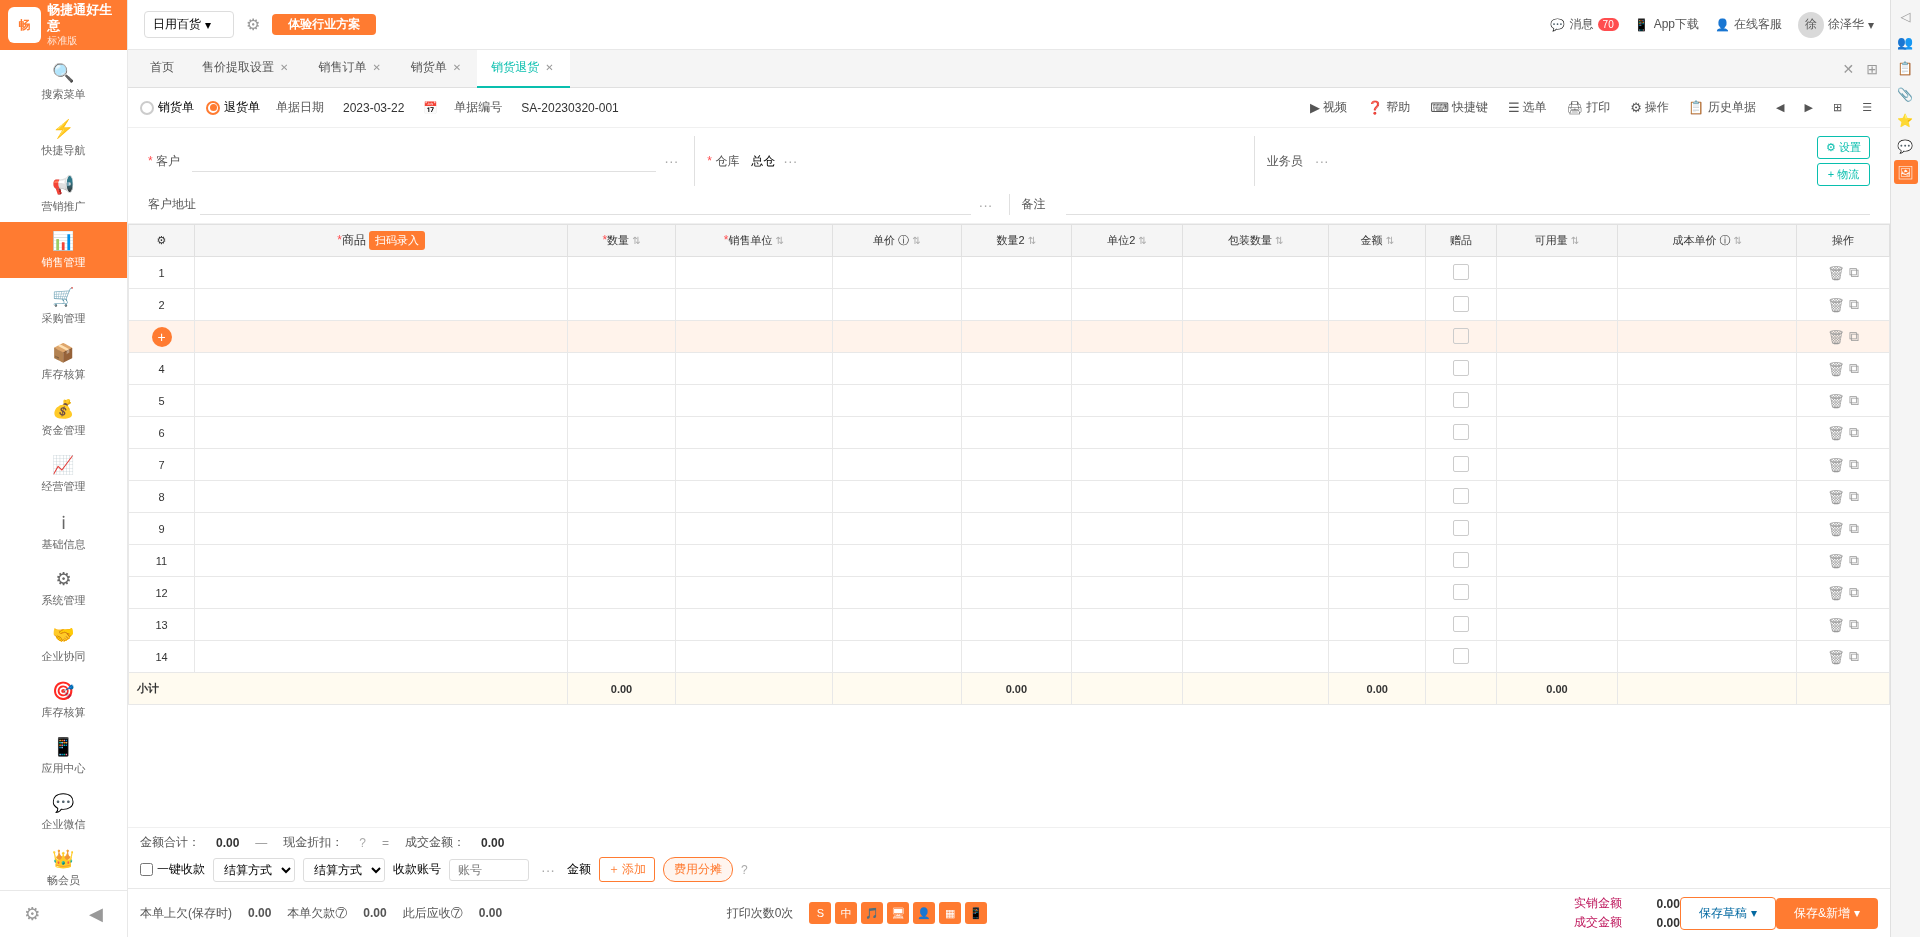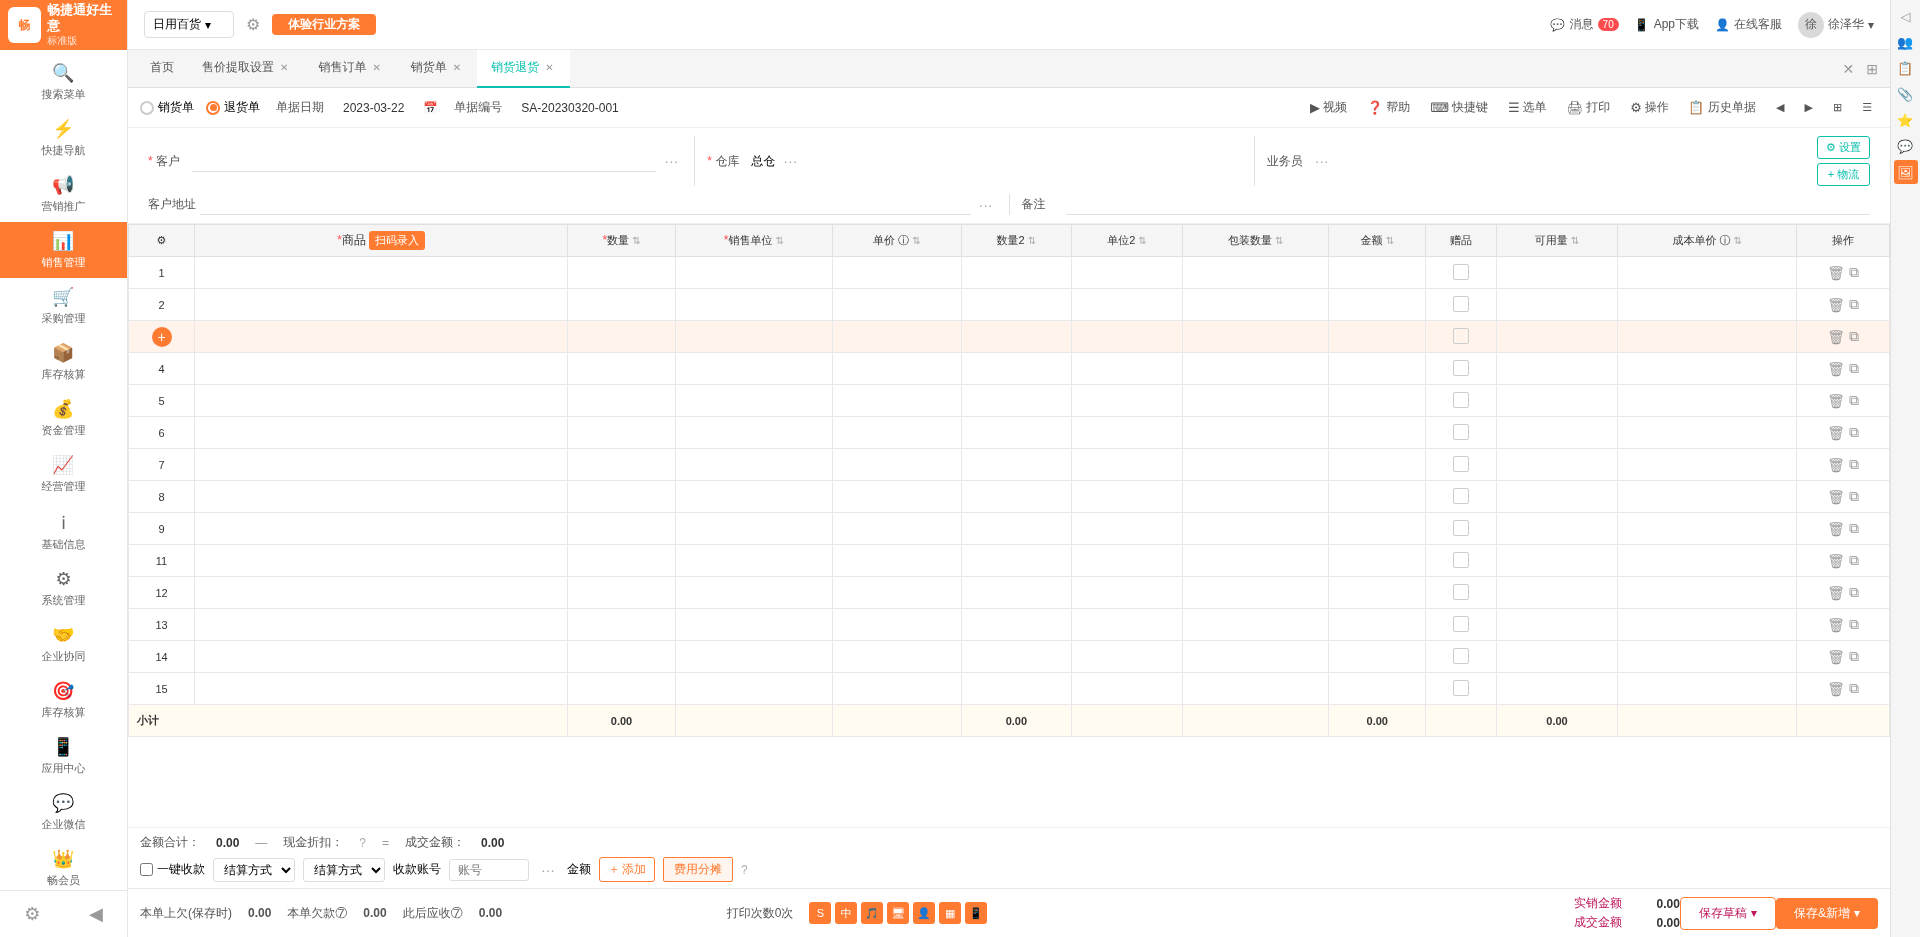--- a/index.html
+++ b/index.html
@@ -92,34 +92,34 @@
     .footer-row1 { display: flex; align-items: center; gap: 16px; margin-bottom: 6px; }
     .footer-label { color: #555; }
     .footer-value { color: #333; font-weight: bold; }
     .footer-minus { color: #999; }
     .footer-equals { color: #999; }
     .footer-row2 { display: flex; align-items: center; gap: 8px; }
     .footer-checkbox { display: flex; align-items: center; gap: 4px; cursor: pointer; }
     .footer-select { border: 1px solid #ddd; border-radius: 3px; padding: 3px 6px; background: #fff; cursor: pointer; }
     .footer-input { border: 1px solid #ddd; border-radius: 3px; padding: 3px 8px; width: 80px; }
     .footer-add-btn { background: #fff; border: 1px solid #ff7b31; color: #ff7b31; border-radius: 3px; padding: 3px 8px; cursor: pointer; display: flex; align-items: center; gap: 2px; }
-    .expense-btn { background: #fff5ef; border: 1px solid #ff7b31; color: #ff7b31; border-radius: 2px; padding: 3px 10px; cursor: pointer; }
+    .expense-btn { background: #fff5ef; border: 1px solid #ff7b31; color: #ff7b31; border-radius: 12px; padding: 3px 10px; cursor: pointer; }
     .help-icon { color: #aaa; cursor: pointer; }
 
     
     .bottom-bar { padding: 6px 12px; background: #fff; border-top: 1px solid #e8e8e8; display: flex; align-items: center; }
     .bottom-info { display: flex; align-items: center; gap: 16px; color: #555; flex: 1; }
     .bottom-print { color: #555; }
     .bottom-icons { display: flex; align-items: center; gap: 4px; margin-left: 16px; }
     .bottom-icon { width: 22px; height: 22px; border-radius: 3px; background: #ff7b31; color: #fff; display: flex; align-items: center; justify-content: center; font-size: 11px; cursor: pointer; }
     .summary-box { display: flex; flex-direction: column; gap: 2px; text-align: right; }
     .summary-row { display: flex; gap: 8px; align-items: center; justify-content: flex-end; }
     .summary-label { color: #be185d; }
     .summary-value { color: #333; font-weight: bold; min-width: 50px; }
-    .save-draft-btn { background: #fff; border: 1px solid #ff7b31; color: #be185d; border-radius: 4px; padding: 7px 18px; cursor: pointer; display: flex; align-items: center; gap: 4px; }
+    .save-draft-btn { background: #fff; border: 1px solid #ff7b31; color: #0369a1; border-radius: 4px; padding: 7px 18px; cursor: pointer; display: flex; align-items: center; gap: 4px; }
     .save-new-btn { background: #ff7b31; color: #fff; border: none; border-radius: 4px; padding: 7px 18px; cursor: pointer; display: flex; align-items: center; gap: 4px; }
 
     
     .right-panel { width: 30px; background: #f5f5f5; border-left: 1px solid #e0e0e0; display: flex; flex-direction: column; align-items: center; padding: 4px 0; gap: 2px; }
     .right-panel-btn { width: 24px; height: 24px; display: flex; align-items: center; justify-content: center; color: #999; cursor: pointer; font-size: 13px; border-radius: 3px; }
     .right-panel-btn.active { background: #ff7b31; color: #fff; }
 
     .divider { width: 1px; background: #e0e0e0; margin: 0 4px; align-self: stretch; }
   </style>
 </head>
@@ -636,40 +636,20 @@
               <td><span class="checkbox-cell"></span></td>
               <td></td>
               <td></td>
               <td>
                 <div class="action-icons">
                   <span class="action-icon">🗑</span>
                   <span class="action-icon">⧉</span>
                 </div>
               </td>
             </tr>
-            <tr>
-              <td class="row-num">15</td>
-              <td></td>
-              <td></td>
-              <td></td>
-              <td></td>
-              <td></td>
-              <td></td>
-              <td></td>
-              <td></td>
-              <td><span class="checkbox-cell"></span></td>
-              <td></td>
-              <td></td>
-              <td>
-                <div class="action-icons">
-                  <span class="action-icon">🗑</span>
-                  <span class="action-icon">⧉</span>
-                </div>
-              </td>
-            </tr>
             <tr class="subtotal-row">
     <td colspan="2" style="text-align:left; padding-left:8px;">小计</td>
     <td>0.00</td>
     <td></td>
     <td></td>
     <td>0.00</td>
     <td></td>
     <td></td>
     <td>0.00</td>
     <td></td>

